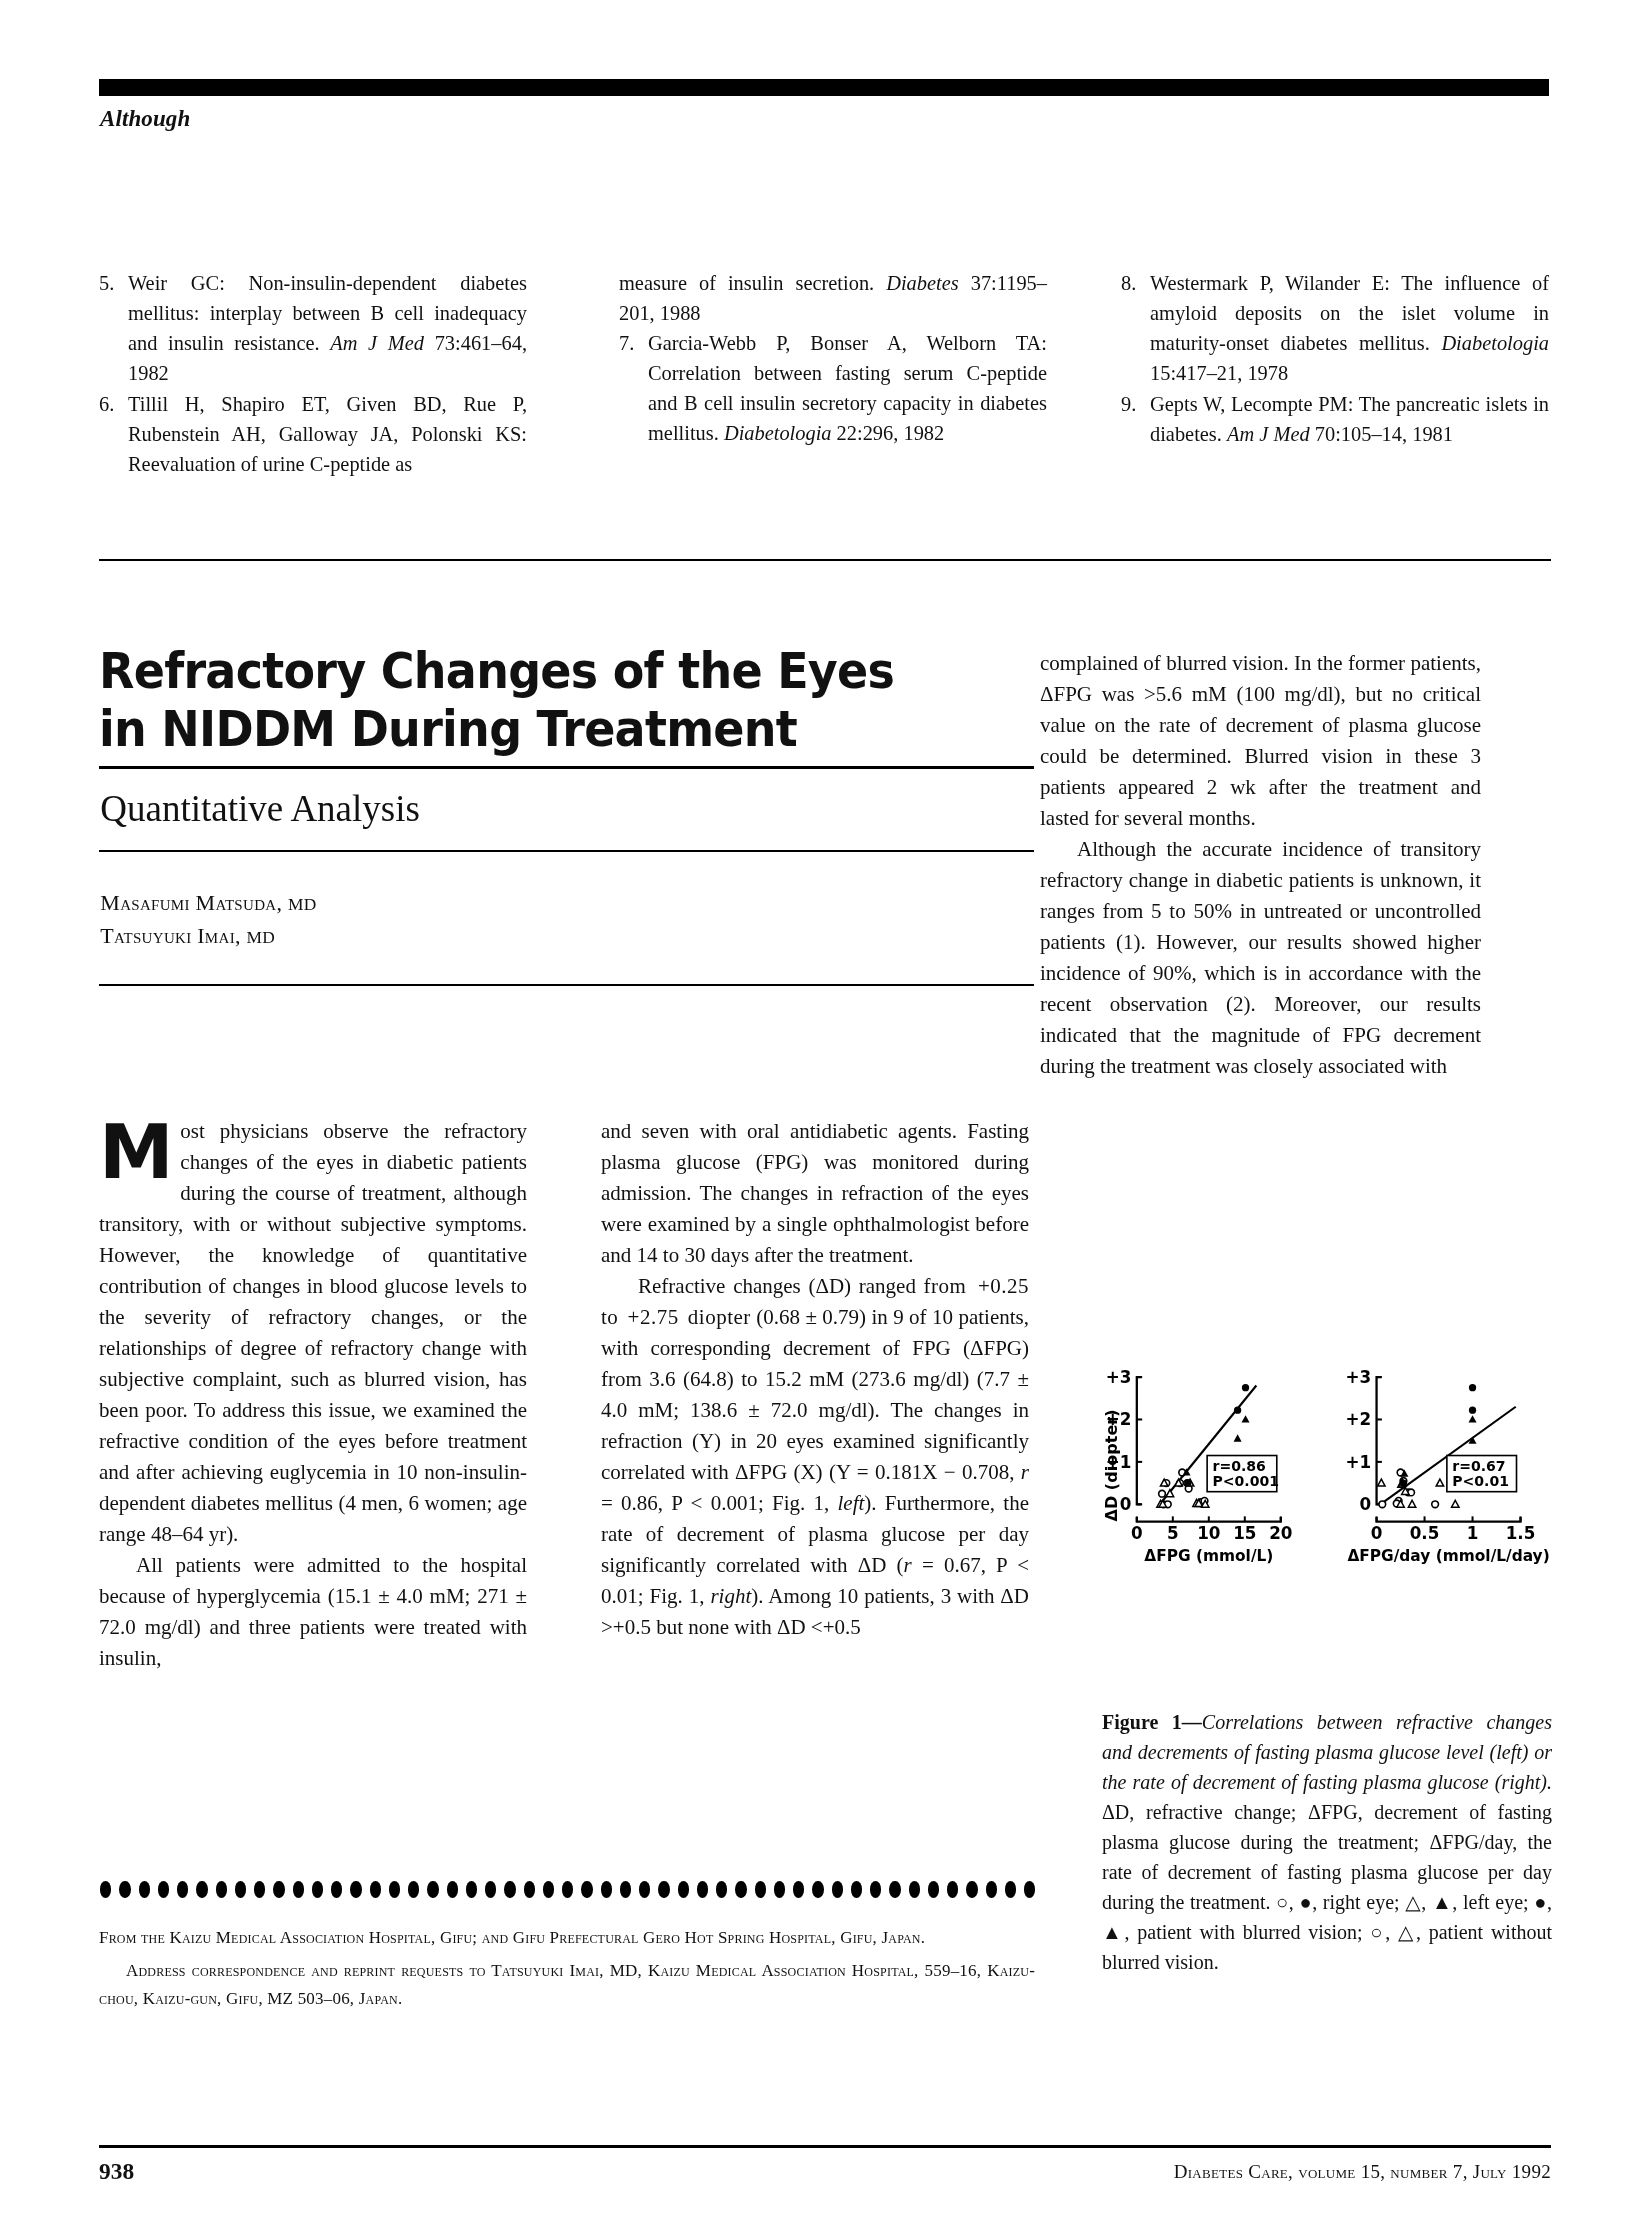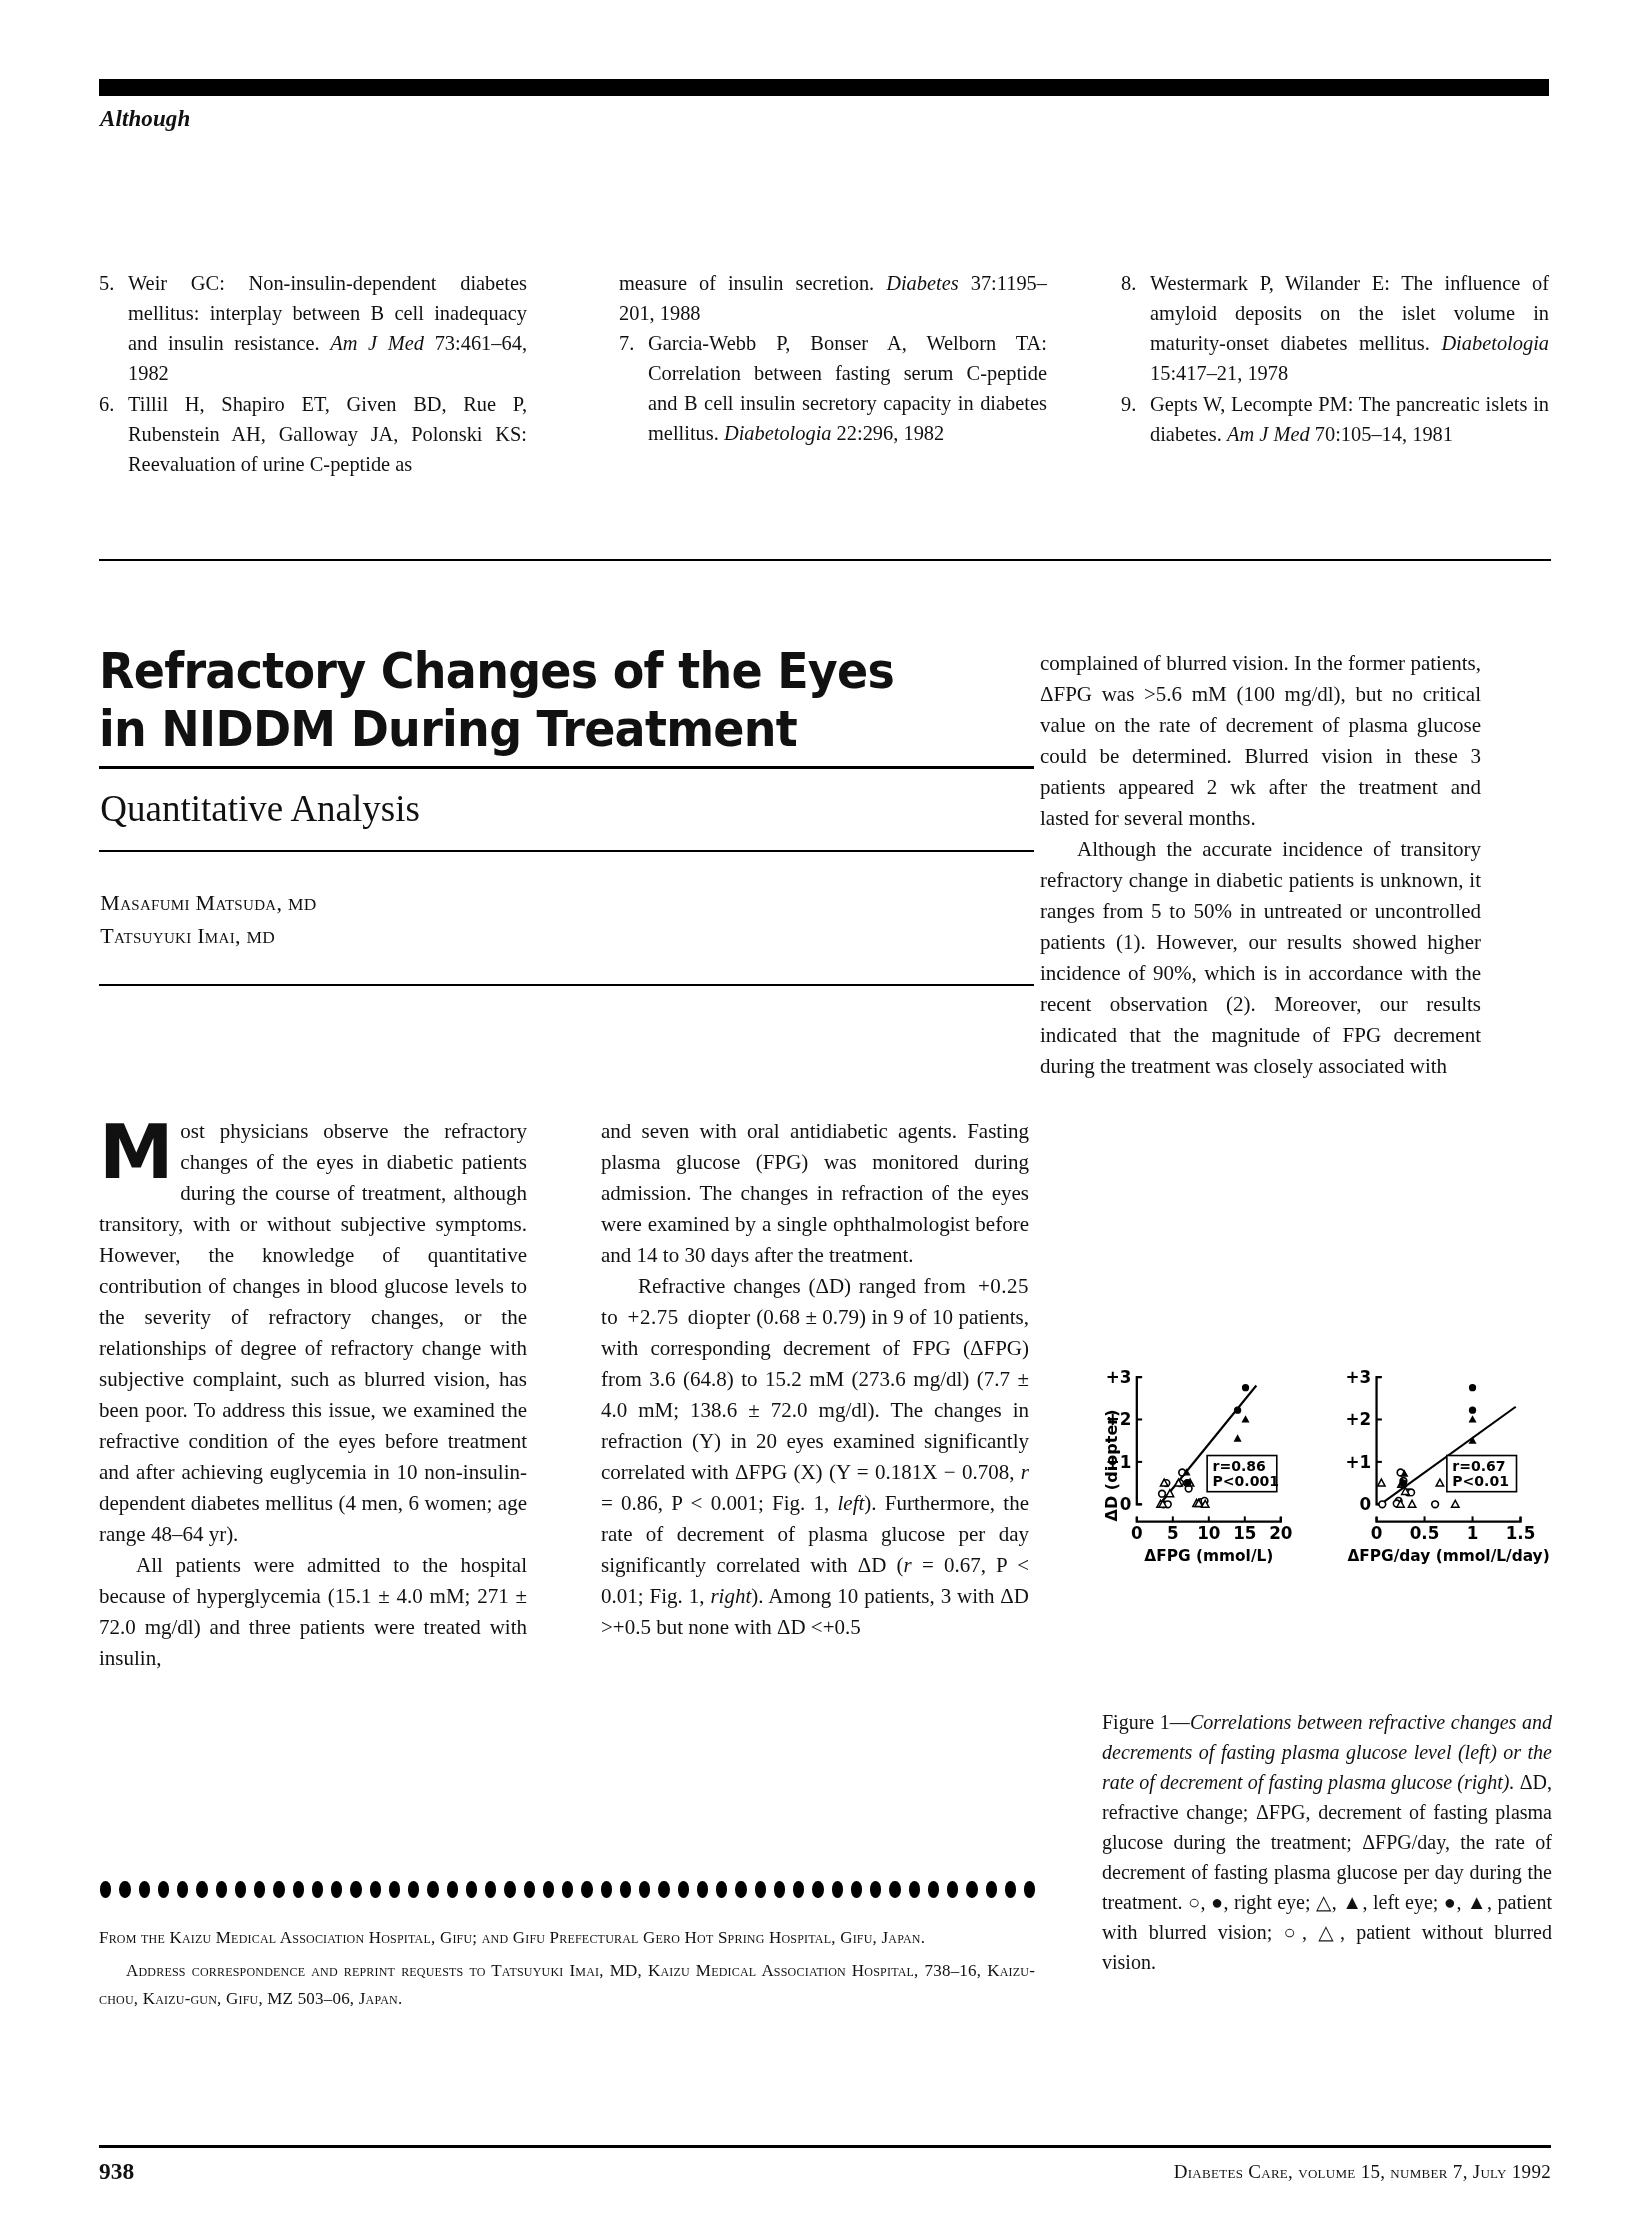--- a/index.html
+++ b/index.html
@@ -69,21 +69,21 @@
     font-size:75px; line-height:62px; padding:4px 6.7px 0 0; margin-top:1.3px;
   }
   .loose { word-spacing:3.3px; letter-spacing:0.5px; }
 
   
   .figure { position:absolute; left:1102px; top:1365px; width:450px; }
   .figcaption {
     position:absolute; left:1102px; top:1707px; width:450px;
     font-size:20px; line-height:30px; text-align:justify;
   }
-  .figcaption b { font-weight:normal; }
+  .figcaption b { font-weight:bold; }
 
   
   .dotrule { position:absolute; left:100px; top:1881px; width:936px; height:17.4px;
     display:flex; justify-content:space-between; }
   .dotrule span { width:11.4px; height:16.7px; border-radius:50%; background:#000; display:block; }
   .footnote {
     position:absolute; left:99px; top:1924px; width:936px;
     font-size:17px; line-height:28px; font-variant:small-caps; letter-spacing:0.2px;
     text-align:justify;
   }
@@ -332,21 +332,21 @@
       <span></span>
       <span></span>
       <span></span>
       <span></span>
       <span></span>
       <span></span>
       <span></span>
     </div>
   <div class="footnote">
     <p>From the Kaizu Medical Association Hospital, Gifu; and Gifu Prefectural Gero Hot Spring Hospital, Gifu, Japan.</p>
-    <p class="indent">Address correspondence and reprint requests to Tatsuyuki Imai, MD, Kaizu Medical Association Hospital, 738–16, Kaizu-chou, Kaizu-gun, Gifu, MZ 503–06, Japan.</p>
+    <p class="indent">Address correspondence and reprint requests to Tatsuyuki Imai, MD, Kaizu Medical Association Hospital, 559–16, Kaizu-chou, Kaizu-gun, Gifu, MZ 503–06, Japan.</p>
   </div>
 
   <div class="footrule"></div>
   <div class="folio">938</div>
   <div class="journal-line">Diabetes Care, volume 15, number 7, July 1992</div>
 
 </div>
 
 
 </body></html>

